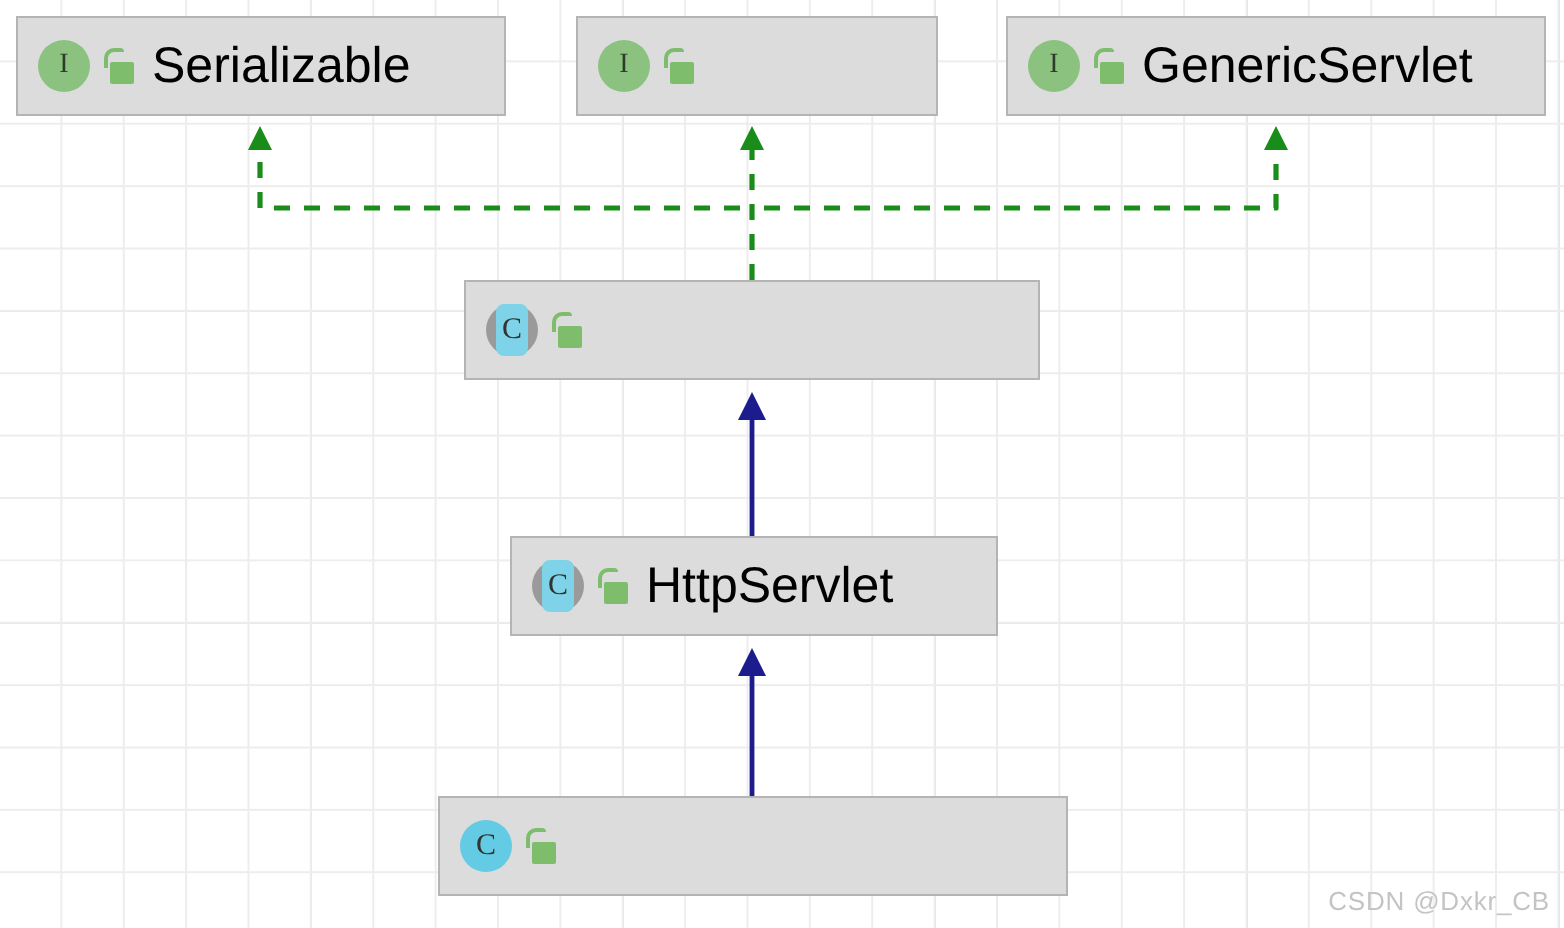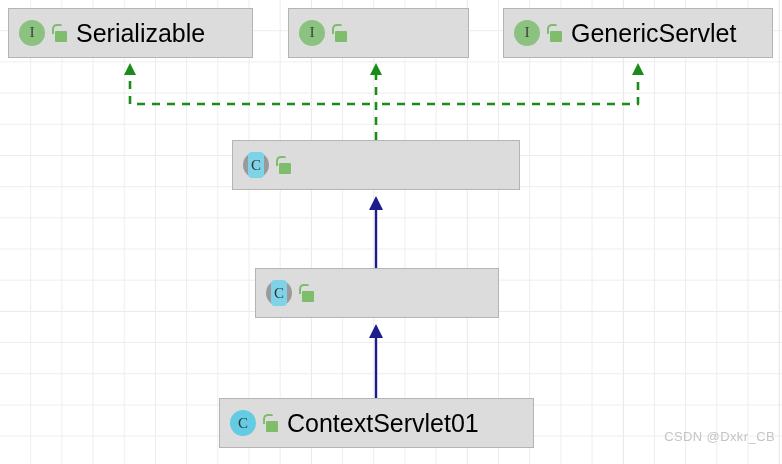--- a/index.html
+++ b/index.html
@@ -153,21 +153,21 @@
     left: 3px;
     top: 7px;
     width: 12px;
     height: 11px;
     background: #7dbd6b;
     border-radius: 1px;
   }
   .watermark {
     position: absolute;
     right: 7px;
-    bottom: 20px;
+    bottom: 6px;
     font-family: "Liberation Sans", sans-serif;
     font-size: 13px;
     color: #c4c4c4;
     letter-spacing: 0.4px;
     white-space: nowrap;
   }
 </style>
 </head>
 <body>
 
@@ -261,30 +261,30 @@
       <span class="arc-l"></span>
         <span class="arc-r"></span>
       <span class="inner">
           <span>C</span>
         </span>
     </span>
     <span class="lock-icon">
       <span class="shackle"></span>
         <span class="body"></span>
     </span>
+    <span class="node-label">HttpServlet</span>
   </div>
 
   <div class="node" style="left:219px; top:398px; width:315px; height:50px;">
     <span class="icon-wrap">
       <span class="cls-icon">
           <span>C</span>
         </span>
     </span>
     <span class="lock-icon">
       <span class="shackle"></span>
         <span class="body"></span>
     </span>
-    <span class="node-label">ContextServlet01</span>
   </div>
 
   <div class="watermark">CSDN @Dxkr_CB</div>
 
 </div>
 
 </body></html>

